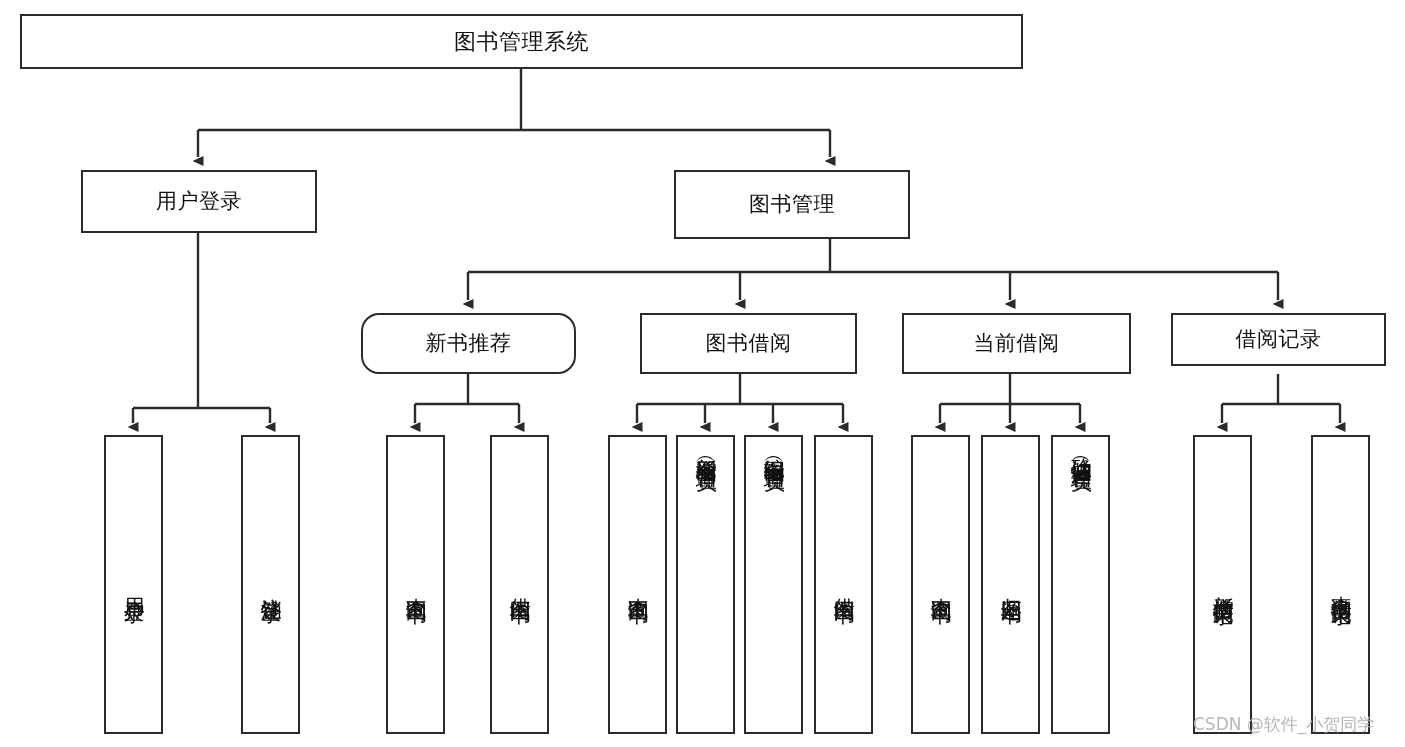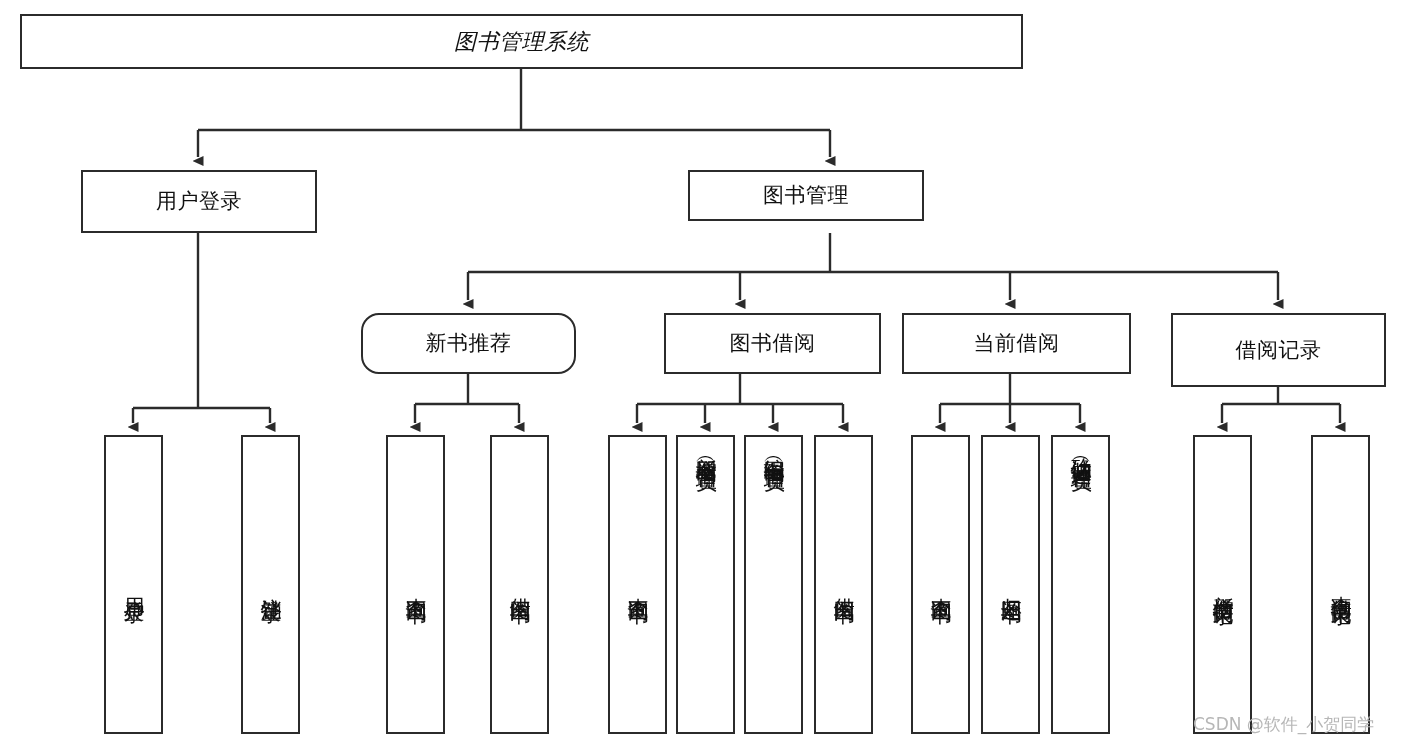--- a/index.html
+++ b/index.html
@@ -43,21 +43,20 @@
     line-height: 1.16;
     letter-spacing: 0.5px;
   }
   
   .node.horiz .node-label {
     font-size: 21px;
     writing-mode: horizontal-tb;
   }
   .node.root .node-label {
     font-size: 22px;
-    font-style: italic;
   }
   
   .node.vert {
     align-items: flex-start;
     justify-content: center;
     padding-top: 4px;
   }
   .node.vert .node-label {
     writing-mode: vertical-rl;
     text-orientation: upright;
@@ -136,34 +135,34 @@
     </g>
   </svg>
 
   <div class="node horiz root" style="left:20px; top:14px; width:1003px; height:55px;">
     <span class="node-label">图书管理系统</span>
   </div>
 
   <div class="node horiz" style="left:81px; top:170px; width:236px; height:63px;">
     <span class="node-label">用户登录</span>
   </div>
-  <div class="node horiz" style="left:688px; top:170px; width:236px; height:51px;">
+  <div class="node horiz" style="left:674px; top:170px; width:236px; height:69px;">
     <span class="node-label">图书管理</span>
   </div>
 
   <div class="node horiz" style="left:361px; top:313px; width:215px; height:61px;border-radius:18px;">
     <span class="node-label">新书推荐</span>
   </div>
-  <div class="node horiz" style="left:664px; top:313px; width:217px; height:61px;">
+  <div class="node horiz" style="left:640px; top:313px; width:217px; height:61px;">
     <span class="node-label">图书借阅</span>
   </div>
   <div class="node horiz" style="left:902px; top:313px; width:229px; height:61px;">
     <span class="node-label">当前借阅</span>
   </div>
-  <div class="node horiz" style="left:1171px; top:313px; width:215px; height:74px;">
+  <div class="node horiz" style="left:1171px; top:313px; width:215px; height:53px;">
     <span class="node-label">借阅记录</span>
   </div>
 
   <div class="node vert centered" style="left:104px; top:435px; width:59px; height:299px;">
     <span class="node-label">用户登录</span>
   </div>
   <div class="node vert centered" style="left:241px; top:435px; width:59px; height:299px;">
     <span class="node-label">注销登录</span>
   </div>
 

